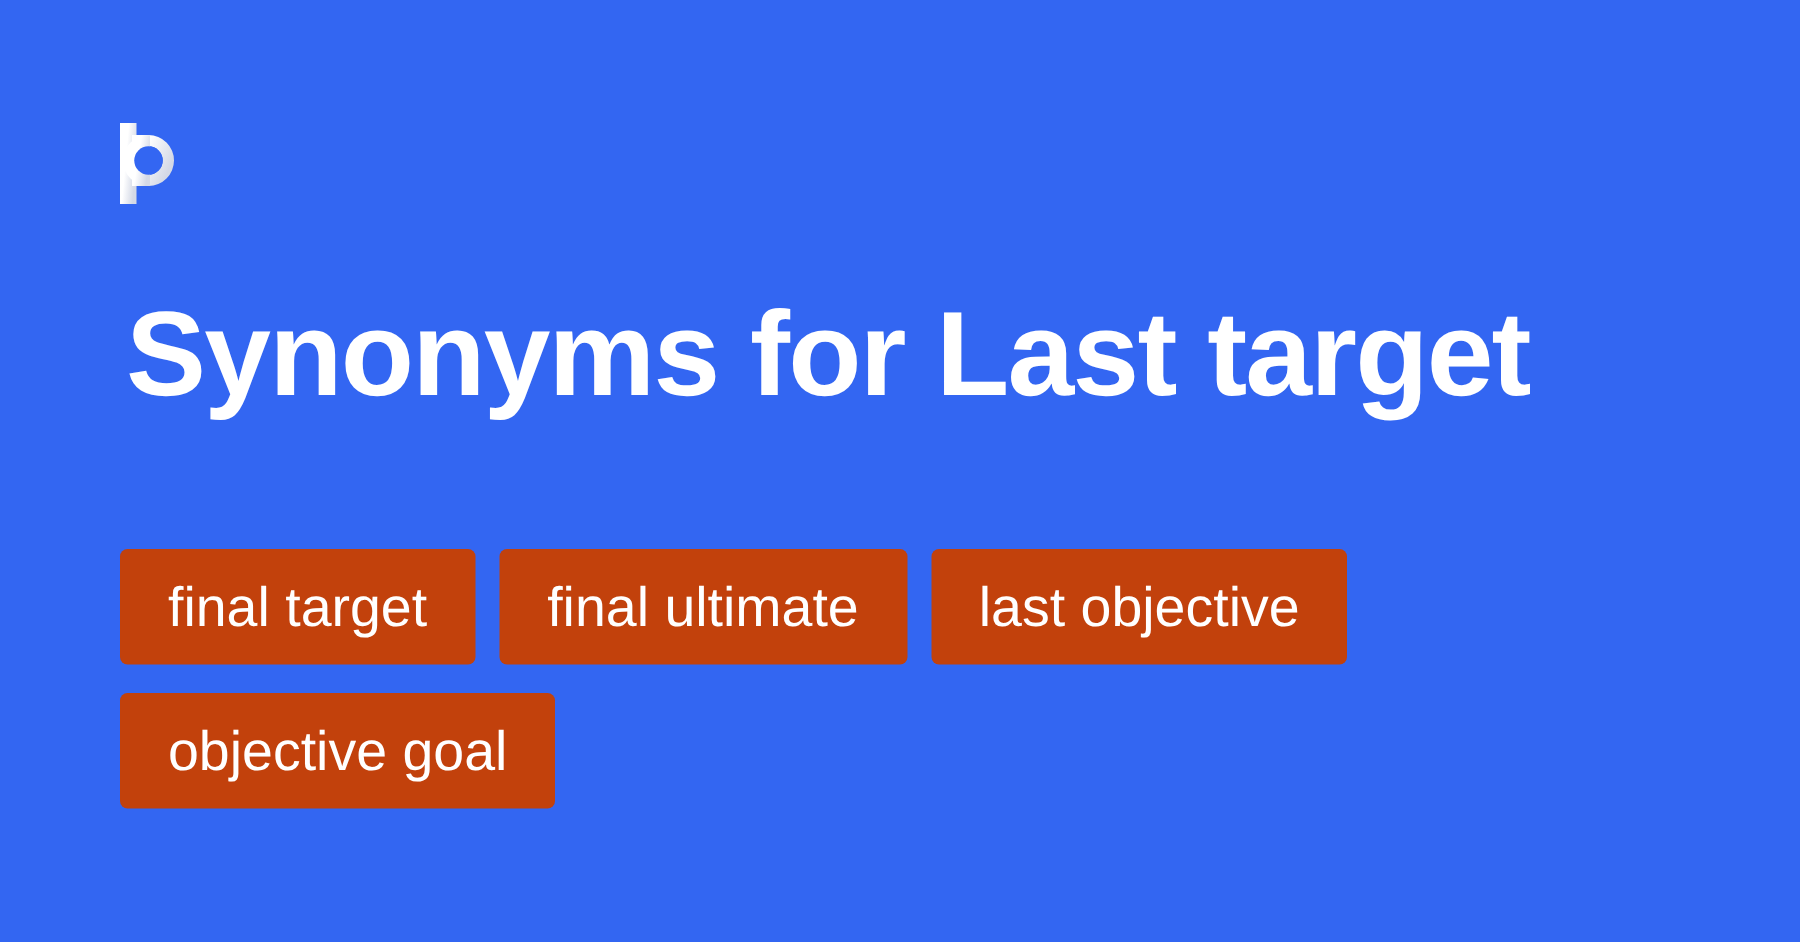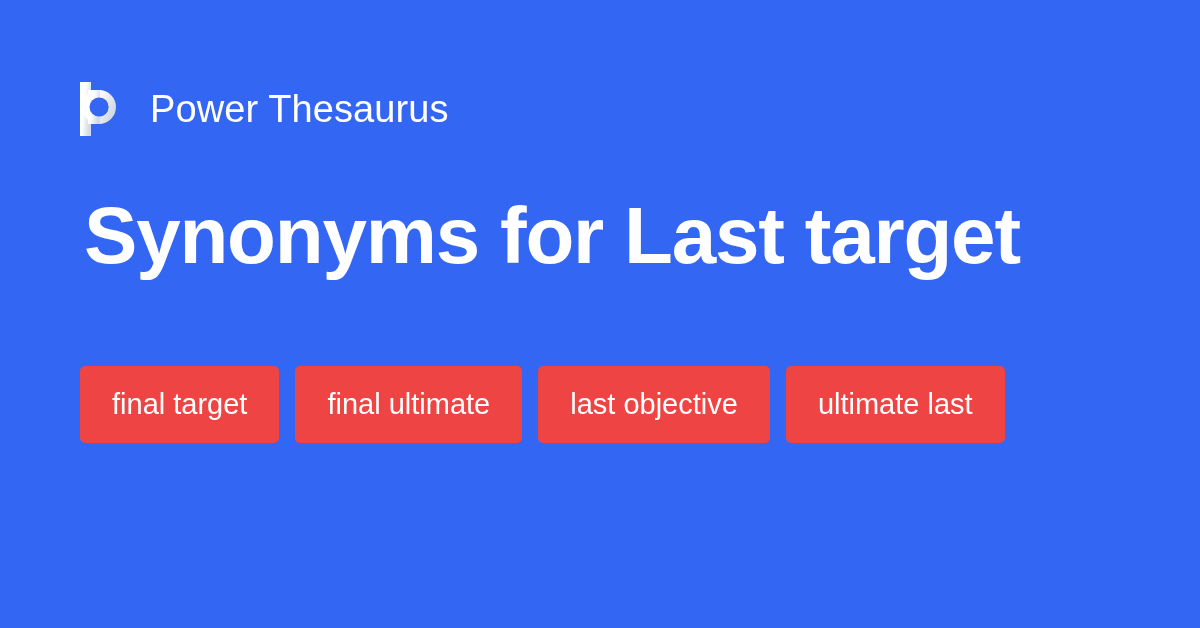--- a/index.html
+++ b/index.html
@@ -75,24 +75,24 @@
     gap: 19px 16px;
     align-content: flex-start;
   }
 
   .chip {
     height: 77px;
     padding: 0 32px;
     display: flex;
     align-items: center;
     justify-content: center;
-    background: #ef4444;
+    background: #c2410c;
     border-radius: 5px;
     color: #ffffff;
-    font-size: 29px;
+    font-size: 37px;
     font-weight: 400;
     line-height: 1;
     white-space: nowrap;
   }
 </style>
 </head>
 <body>
 
 <div class="page">
 
@@ -106,25 +106,24 @@
         </linearGradient>
       </defs>
 
       <rect x="0" y="0" width="11" height="54" fill="url(#bgrad)"></rect>
 
       <path d="M19 8 A17 17 0 1 1 19 42 A17 17 0 1 1 19 8 Z
                M19 15.5 A9.5 9.5 0 1 0 19 34.5 A9.5 9.5 0 1 0 19 15.5 Z" fill="url(#bgrad)" fill-rule="evenodd"></path>
       <rect x="8" y="8" width="12" height="34" fill="url(#bgrad)"></rect>
       <circle cx="19" cy="25" r="9.5" fill="#3366f2"></circle>
     </svg>
-    <span class="brand-word">Power Thesaurus</span>
   </div>
 
   <h1 class="headline">Synonyms for Last target</h1>
 
   <div class="chips">
     <span class="chip">final target</span>
     <span class="chip">final ultimate</span>
     <span class="chip">last objective</span>
-    <span class="chip">ultimate last</span>
+    <span class="chip">objective goal</span>
   </div>
 
 </div>
 
 </body></html>

